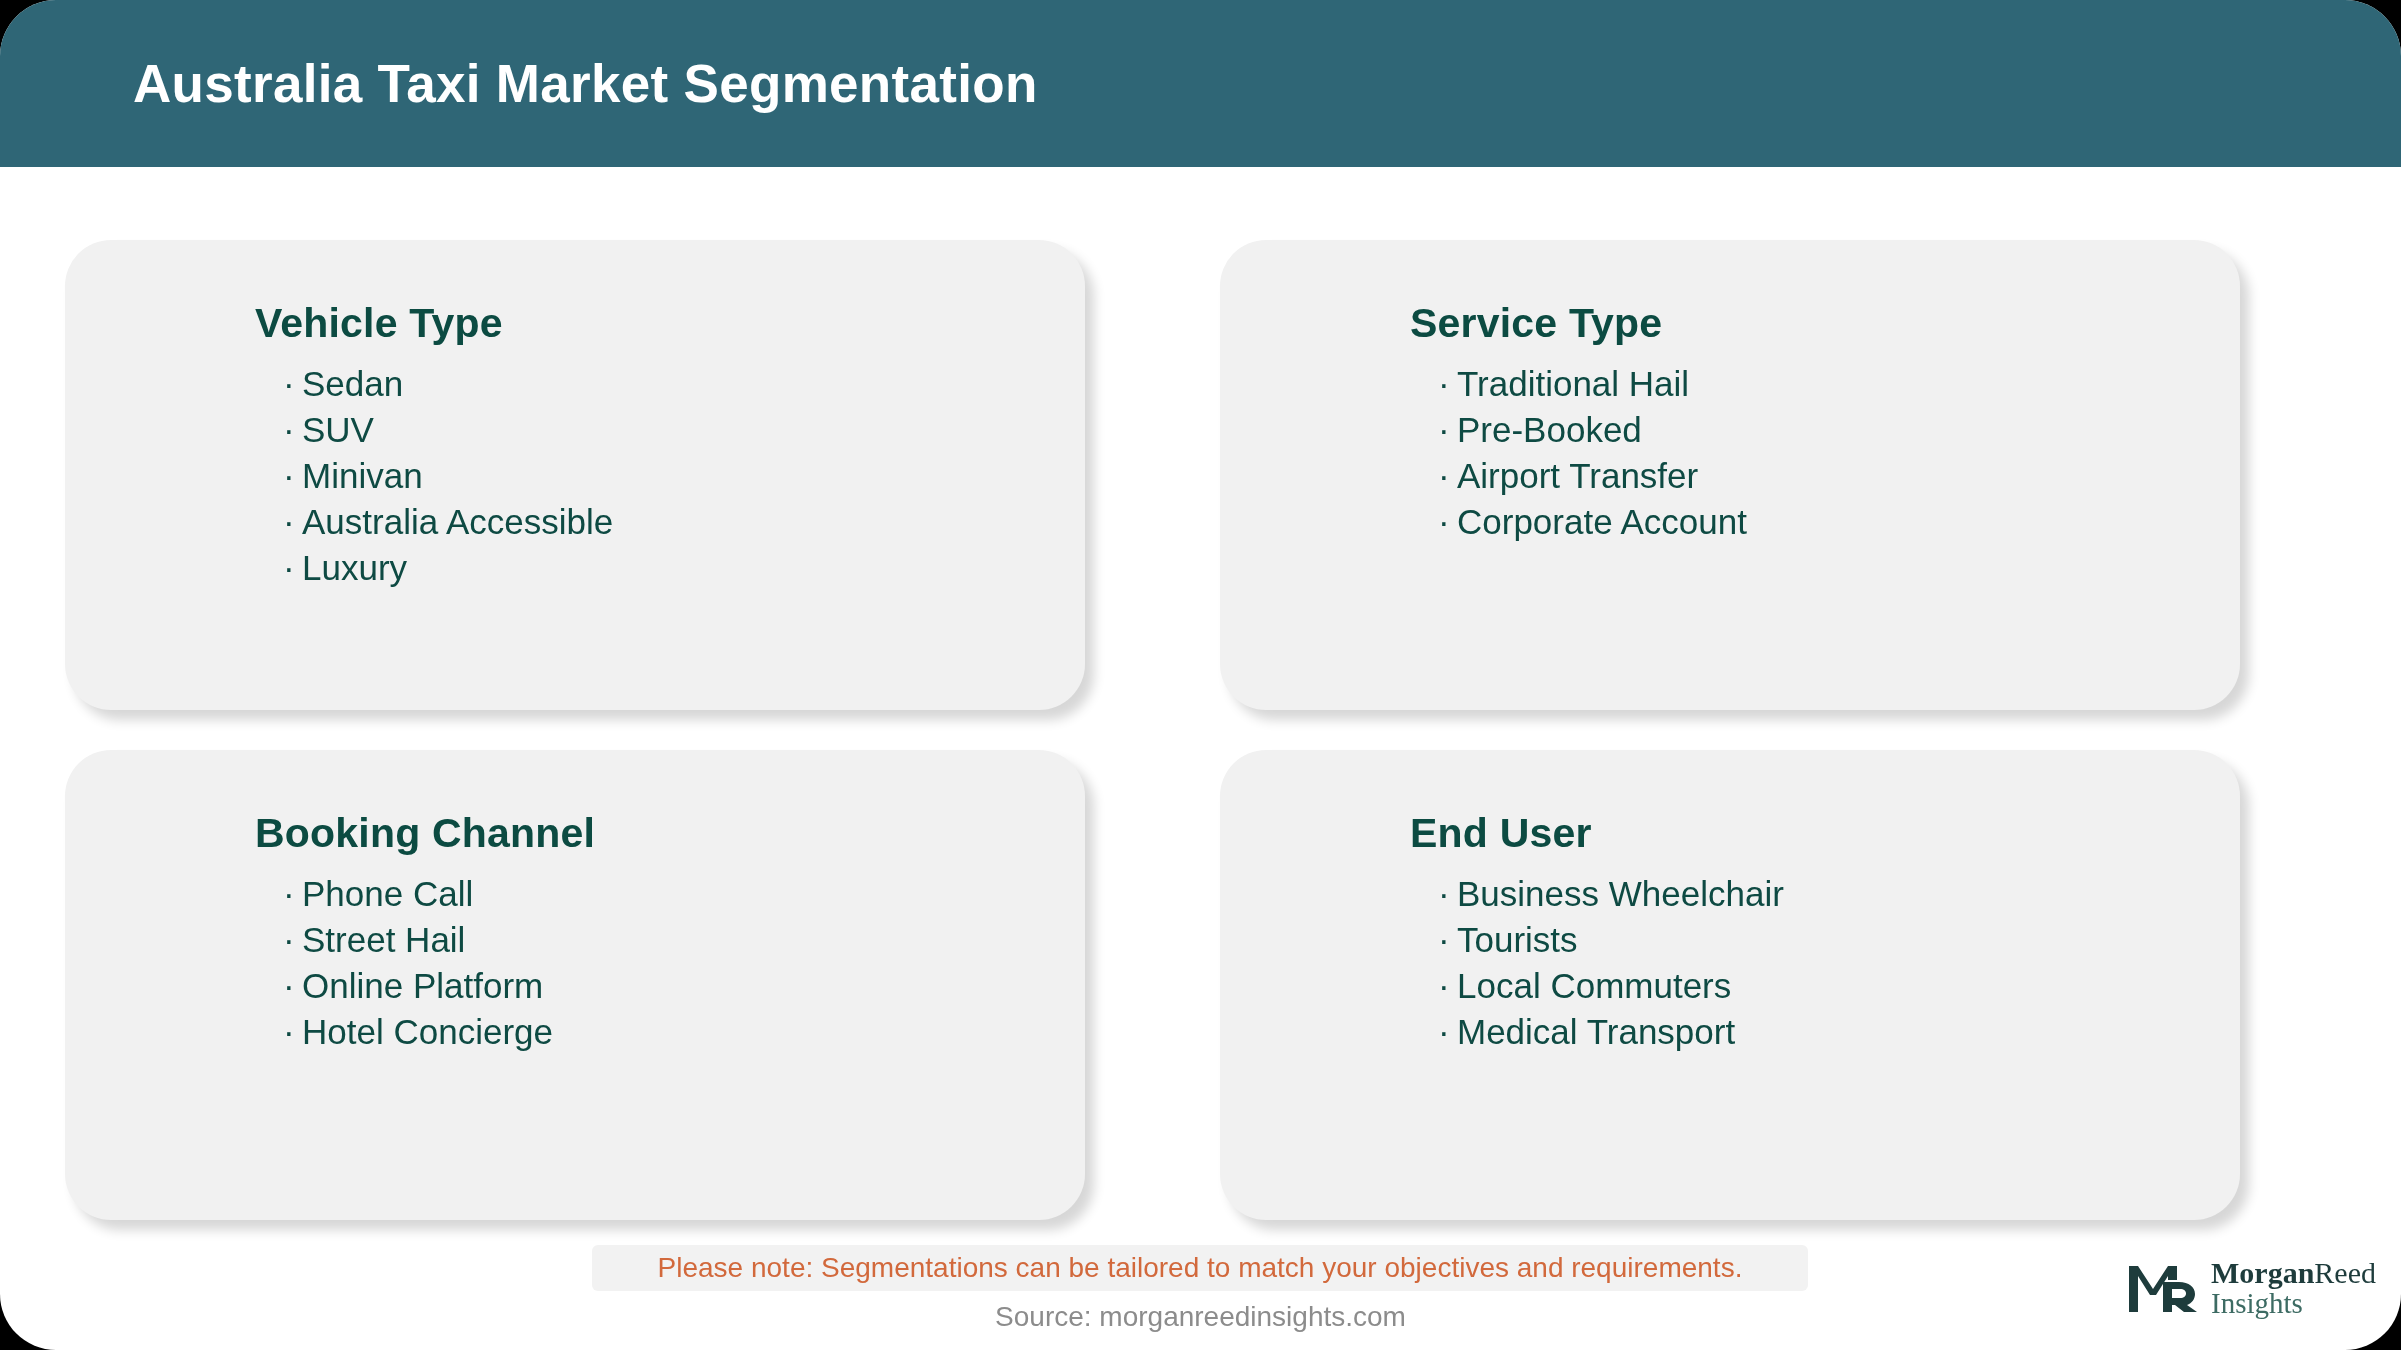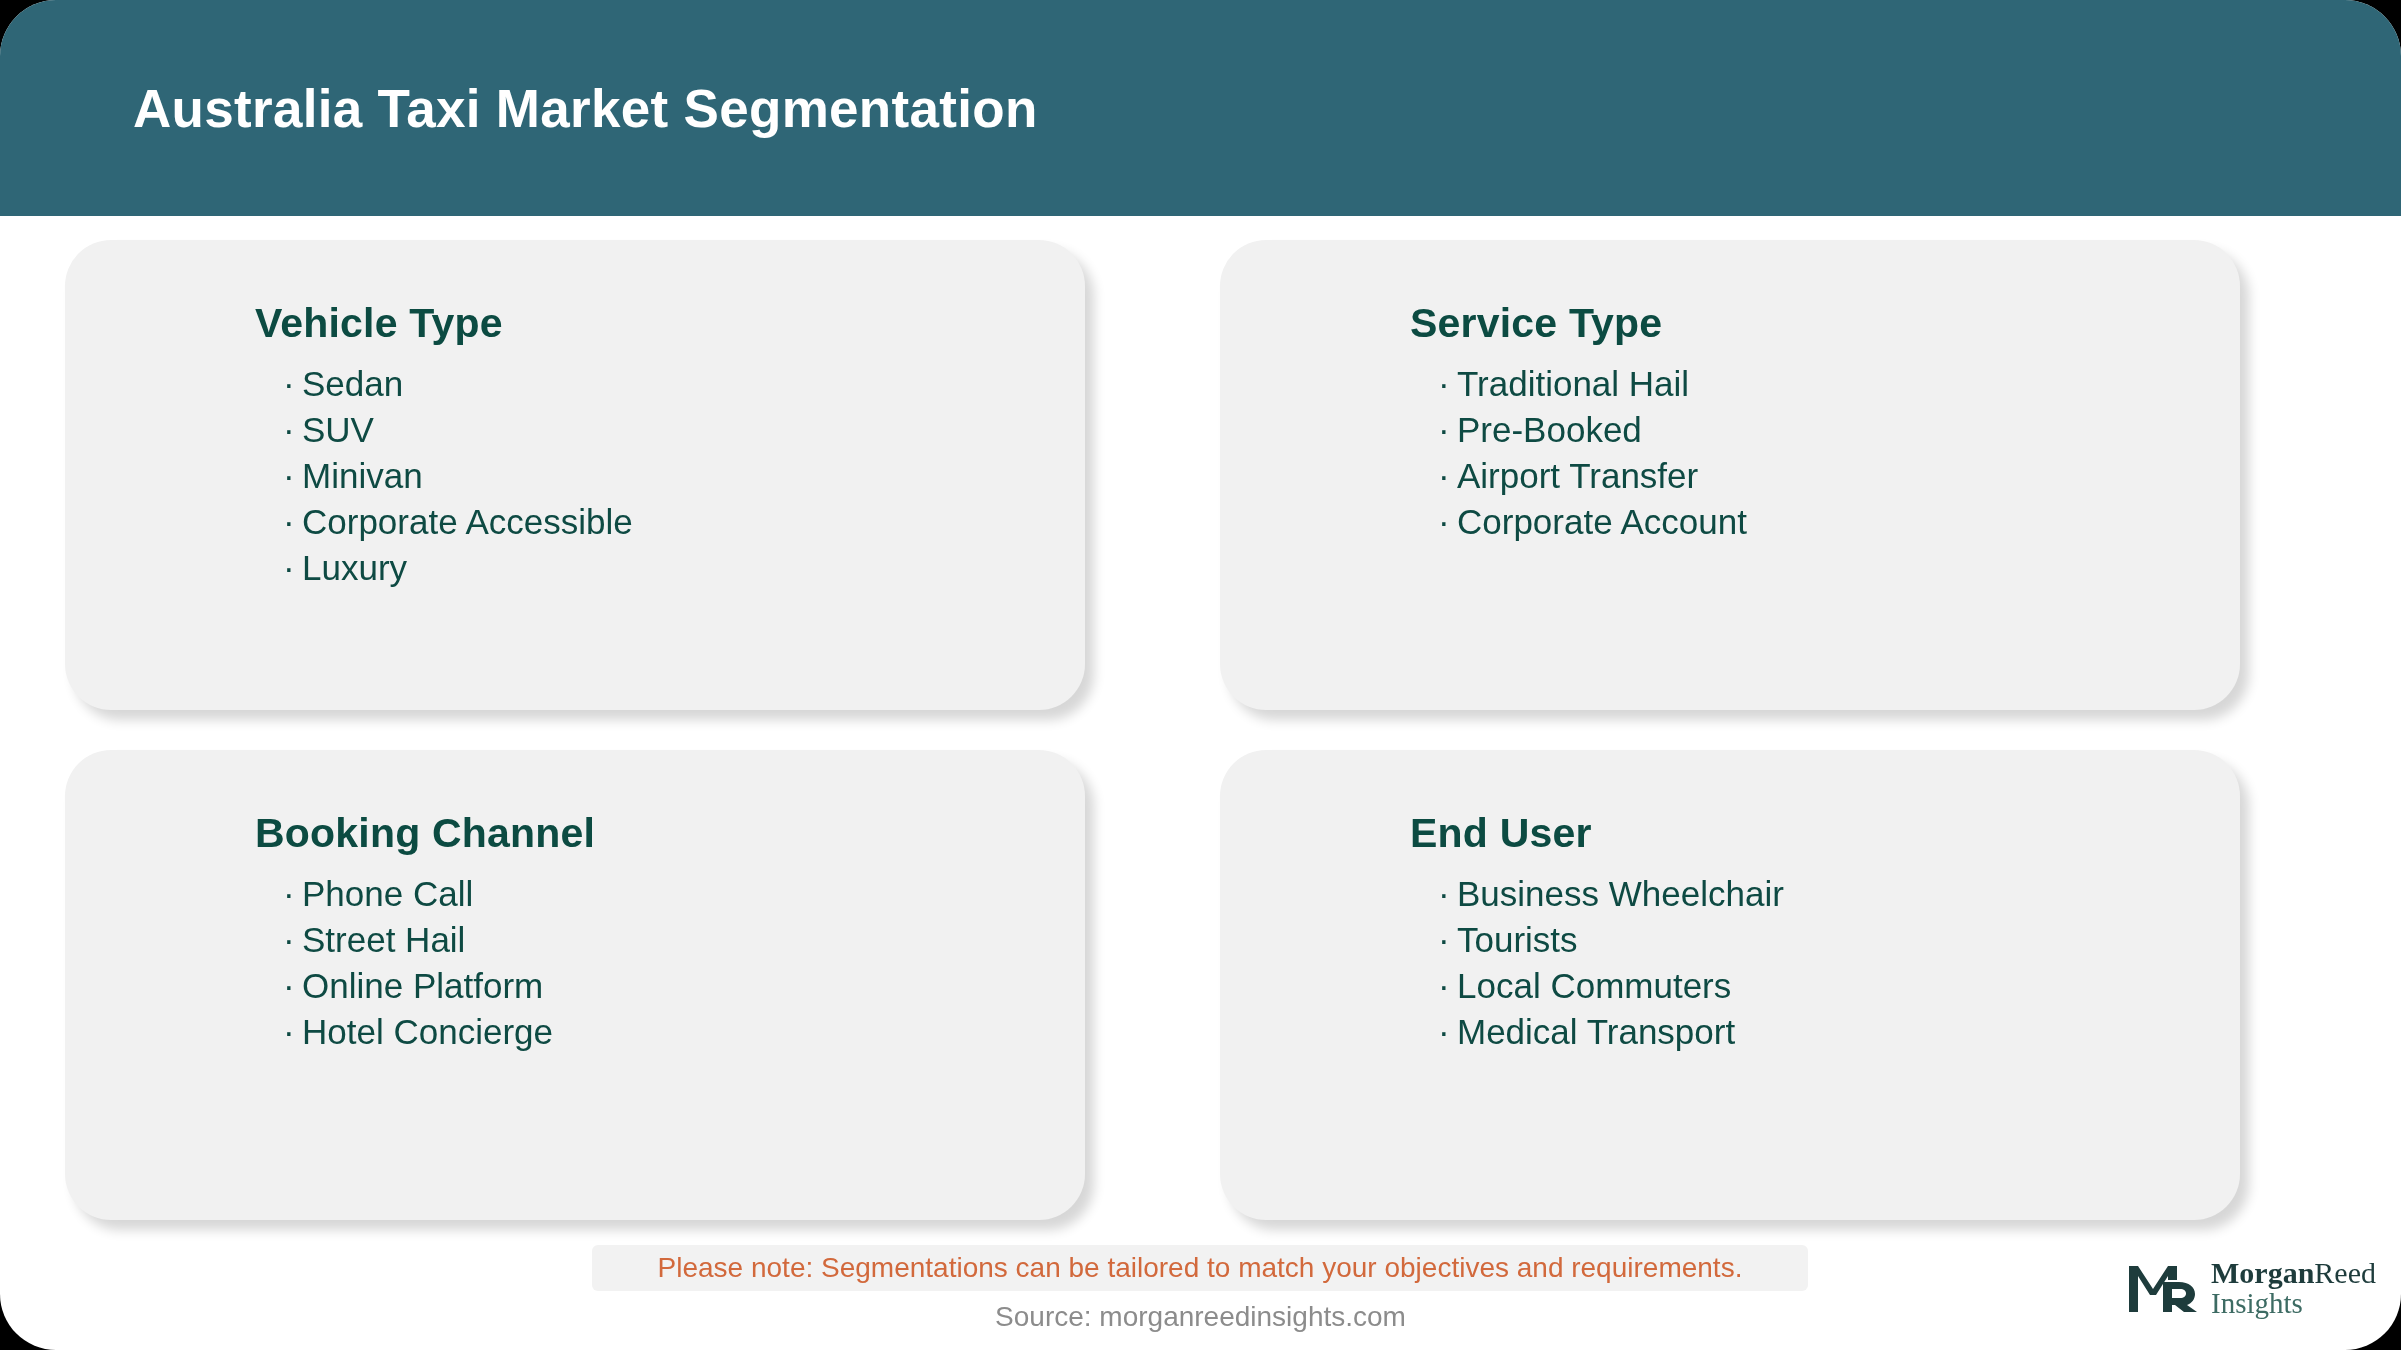--- a/index.html
+++ b/index.html
@@ -20,21 +20,21 @@
     border-radius: 56px;
     overflow: hidden;
   }
 
   
   .header-bar {
     position: absolute;
     left: 0;
     top: 0;
     width: 2401px;
-    height: 216px;
+    height: 167px;
     background: #2F6676;
     display: flex;
     align-items: center;
   }
   .header-title {
     margin-left: 133px;
     color: #FFFFFF;
     font-size: 53px;
     font-weight: bold;
     letter-spacing: 0.3px;
@@ -165,21 +165,21 @@
 
   <div class="cards">
 
     <div class="card">
       <div class="card-inner">
         <div class="card-title">Vehicle Type</div>
         <ul class="card-list">
           <li><span class="bullet">·</span><span>Sedan</span></li>
           <li><span class="bullet">·</span><span>SUV</span></li>
           <li><span class="bullet">·</span><span>Minivan</span></li>
-          <li><span class="bullet">·</span><span>Corporate Accessible</span></li>
+          <li><span class="bullet">·</span><span>Australia Accessible</span></li>
           <li><span class="bullet">·</span><span>Luxury</span></li>
         </ul>
       </div>
     </div>
 
     <div class="card">
       <div class="card-inner">
         <div class="card-title">Service Type</div>
         <ul class="card-list">
           <li><span class="bullet">·</span><span>Traditional Hail</span></li>

